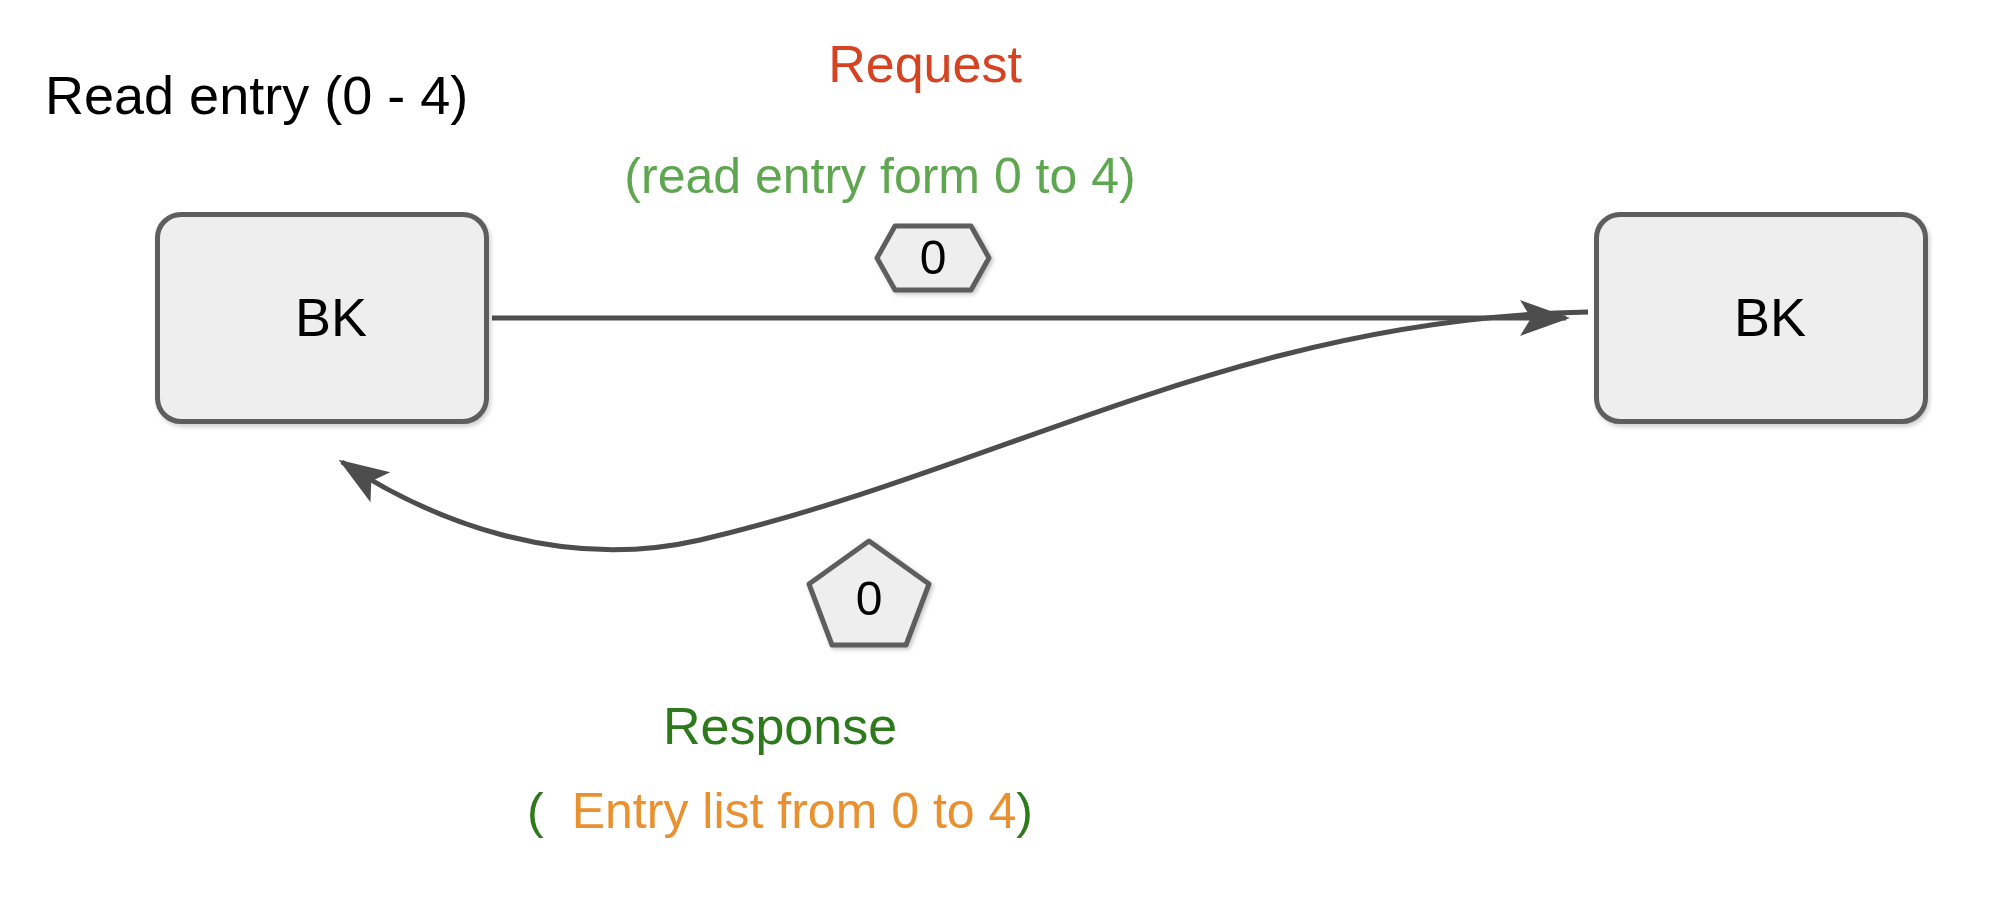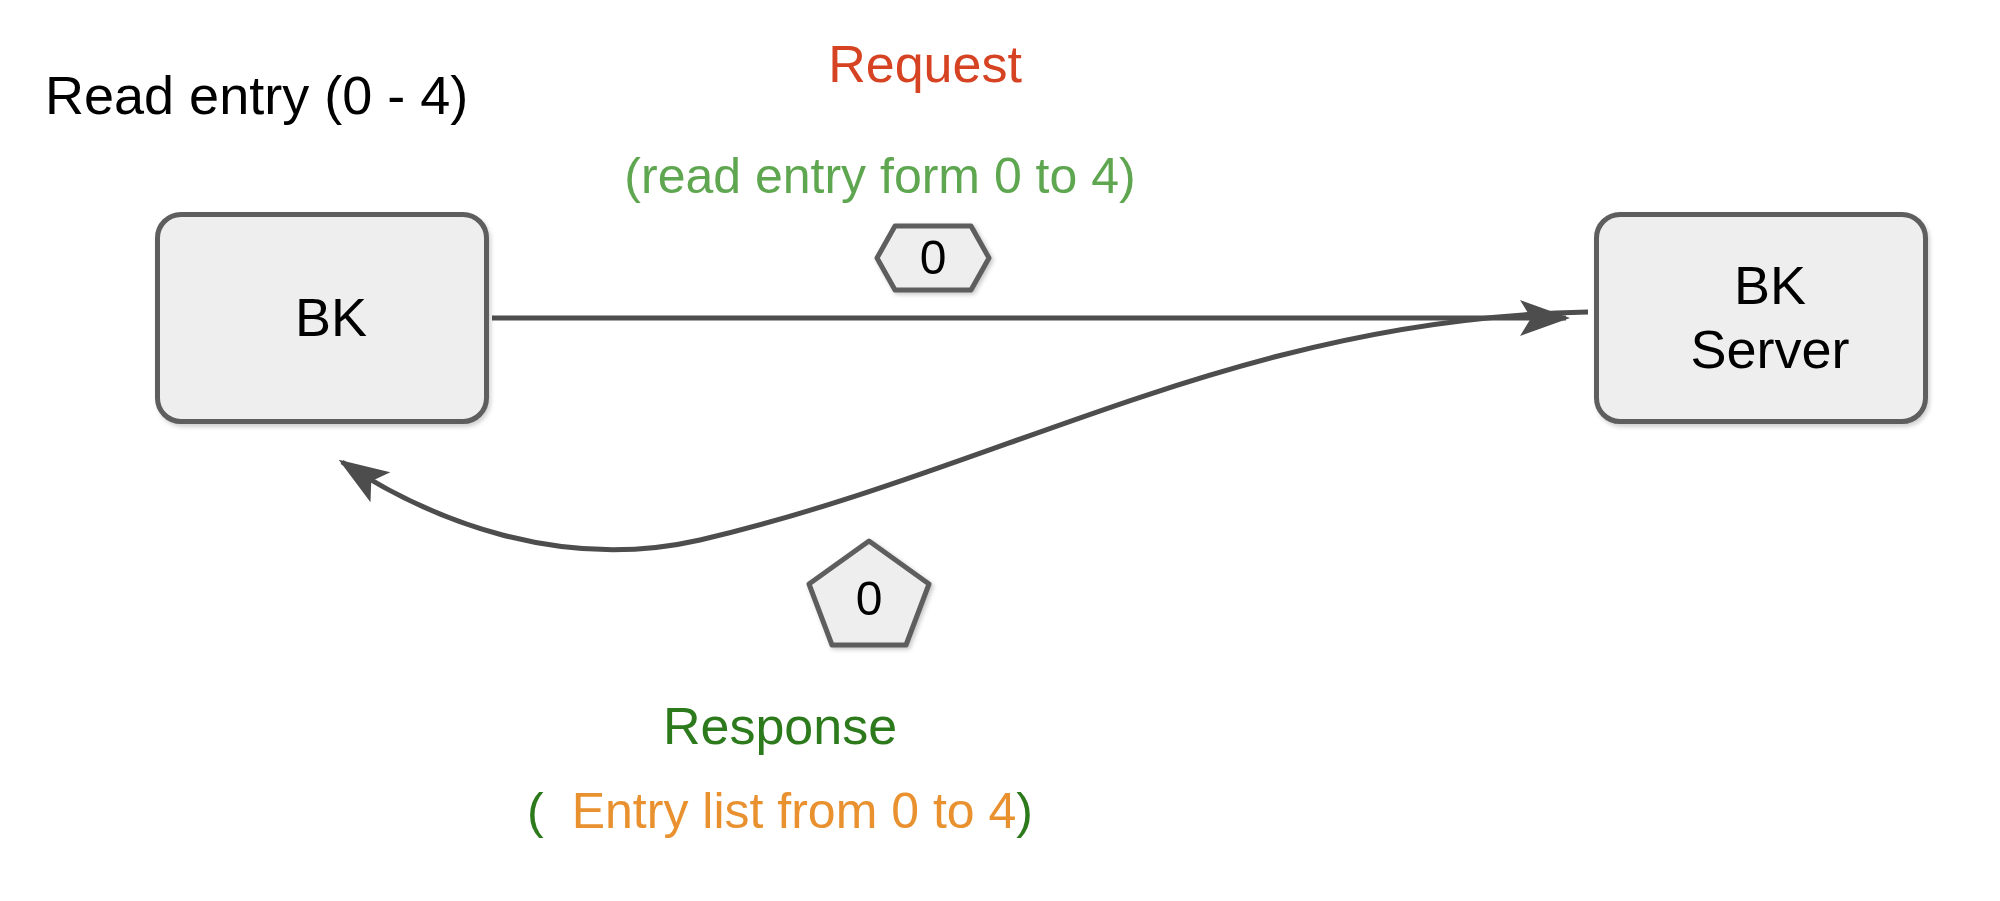--- a/index.html
+++ b/index.html
@@ -164,21 +164,20 @@
 
   <div class="label" id="request-title">Request</div>
   <div class="label" id="request-detail">(read entry form 0 to 4)</div>
 
   <div class="node" id="node-bk-client">
     <div class="line">BK</div>
   </div>
 
   <div class="node" id="node-bk-server">
     <div class="line">BK</div>
-    <div class="line">Server</div>
   </div>
 
   <div class="badge" id="badge-request">
     <svg class="shape" viewBox="0 0 120 72" xmlns="http://www.w3.org/2000/svg" preserveAspectRatio="none">
       <polygon points="22,4 98,4 116,36 98,68 22,68 4,36" fill="#eeeeee" stroke="#5e5e5e" stroke-width="5" stroke-linejoin="round"></polygon>
     </svg>
     <span class="num">0</span>
   </div>
 
   <div class="badge" id="badge-response">

